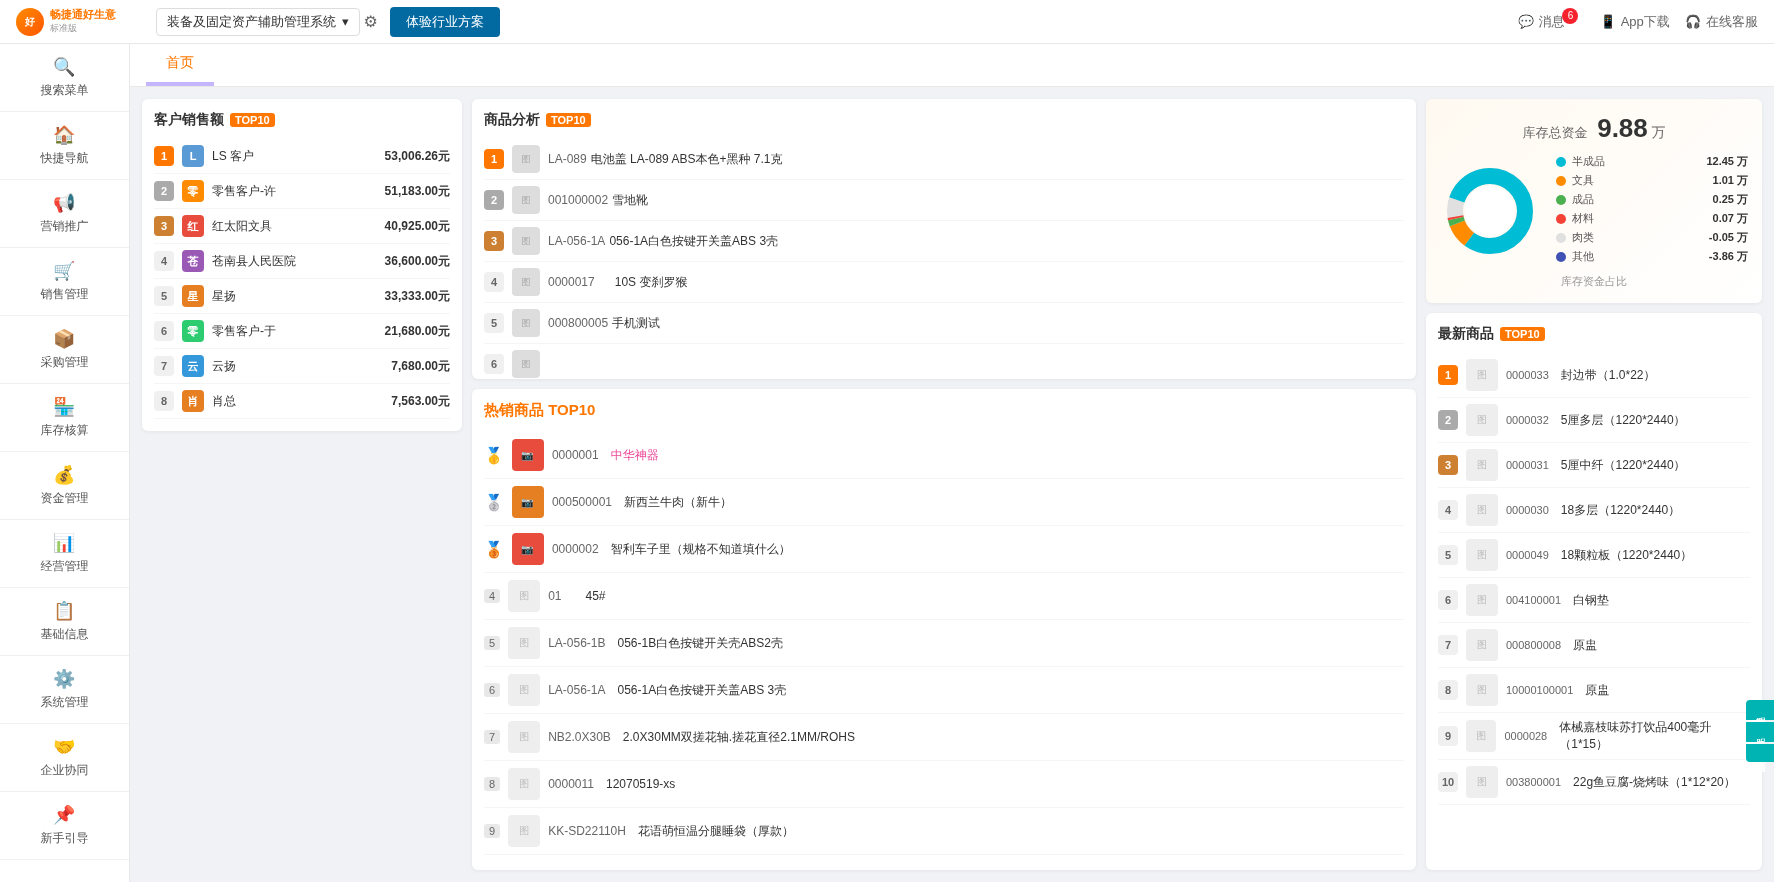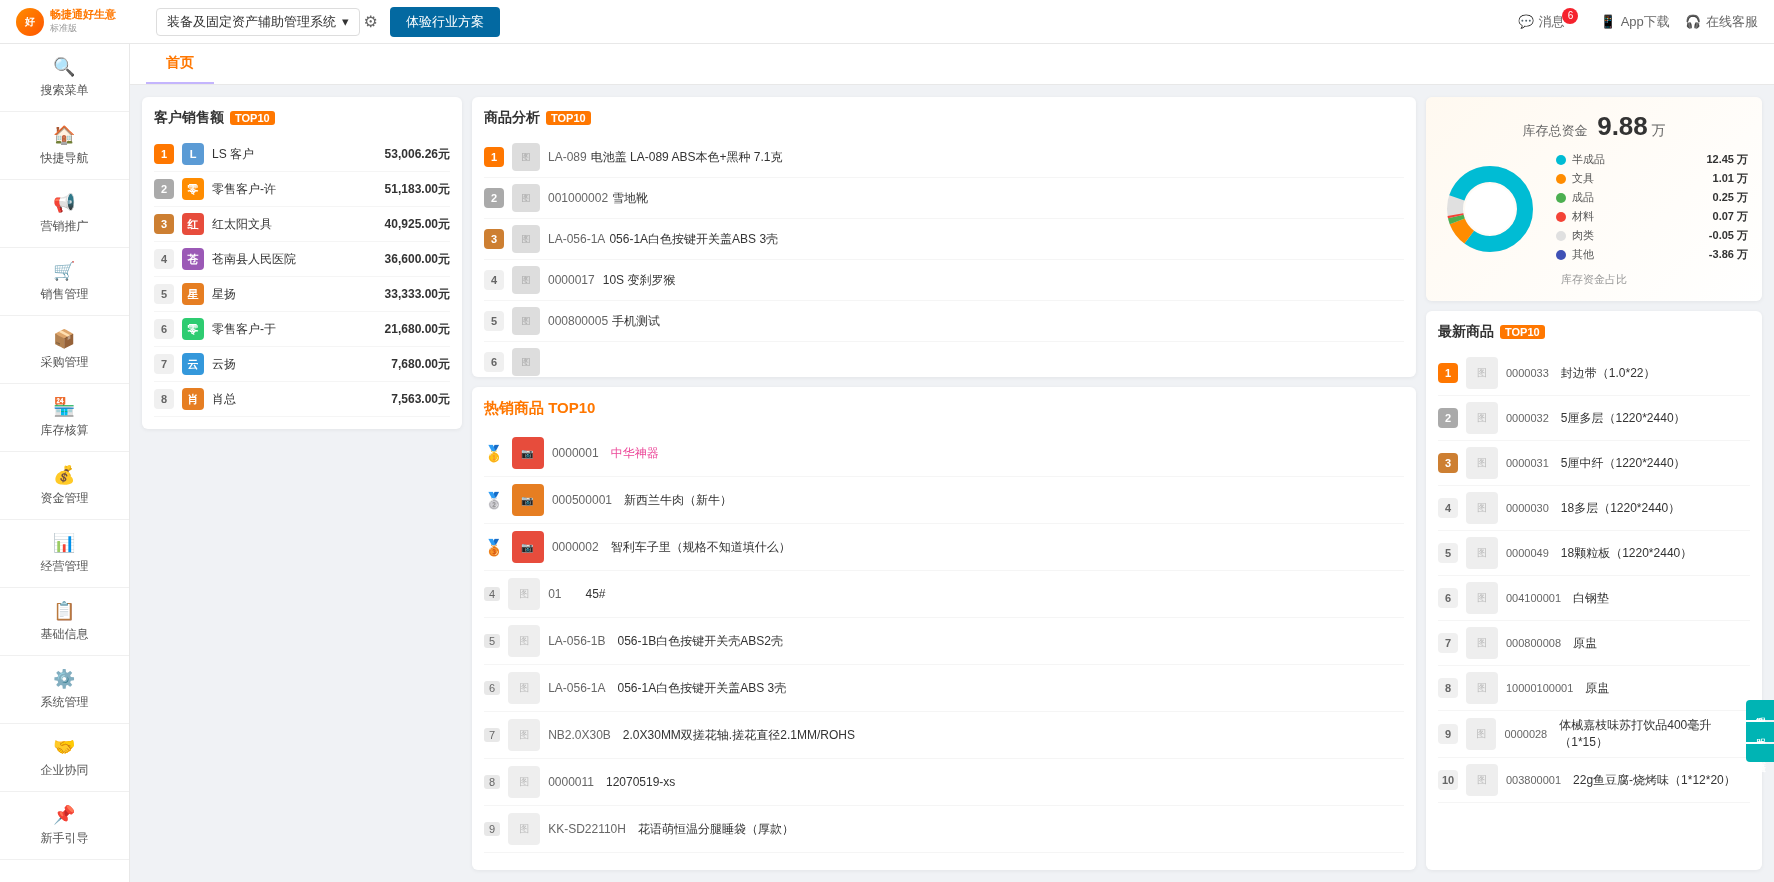--- a/index.html
+++ b/index.html
@@ -75,21 +75,21 @@
     
     .content-tabs {
       background: #fff; border-bottom: 1px solid #e8e8e8;
       display: flex; padding: 0 16px; flex-shrink: 0;
     }
     .content-tab {
       padding: 10px 20px; cursor: pointer; color: #555; font-size: 14px;
       border-bottom: 2px solid transparent;
     }
     .content-tab.active {
-      color: #ff7700; border-bottom: 2px solid #c4b5fd; font-weight: bold;
+      color: #ff7700; border-bottom: 4px solid #c4b5fd; font-weight: normal;
     }
 
     
     .page-content { flex: 1; overflow: auto; padding: 12px; display: flex; gap: 10px; }
 
     
     .left-panel { display: flex; flex-direction: column; gap: 10px; width: 320px; flex-shrink: 0; }
     .mid-panel { flex: 1; display: flex; flex-direction: column; gap: 10px; min-width: 0; }
     .right-panel { width: 336px; flex-shrink: 0; display: flex; flex-direction: column; gap: 10px; }
 
@@ -385,21 +385,21 @@
     <span style="flex:1; font-size:12px; color:#333;"><span style="color:#666; margin-right:4px;">001000002</span>雪地靴</span>
   </li>
               <li class="rank-item">
     <span class="rank-num bronze">3</span>
     <span class="product-thumb" style="background:#ddd; color:#aaa; font-size:9px;">图</span>
     <span style="flex:1; font-size:12px; color:#333;"><span style="color:#666; margin-right:4px;">LA-056-1A</span>056-1A白色按键开关盖ABS 3壳</span>
   </li>
               <li class="rank-item">
     <span class="rank-num normal">4</span>
     <span class="product-thumb" style="background:#ddd; color:#aaa; font-size:9px;">图</span>
-    <span style="flex:1; font-size:12px; color:#333;"><span style="color:#666; margin-right:8px;">0000017</span>10S 变刹罗猴</span>
+    <span style="flex:1; font-size:12px; color:#333;"><span style="color:#666; margin-right:20px;">0000017</span>10S 变刹罗猴</span>
   </li>
               <li class="rank-item">
     <span class="rank-num normal">5</span>
     <span class="product-thumb" style="background:#ddd; color:#aaa; font-size:9px;">图</span>
     <span style="flex:1; font-size:12px; color:#333;"><span style="color:#666; margin-right:4px;">000800005</span>手机测试</span>
   </li>
               <li class="rank-item">
     <span class="rank-num normal">6</span>
     <span class="product-thumb" style="background:#ddd; color:#aaa; font-size:9px;">图</span>
   </li>

